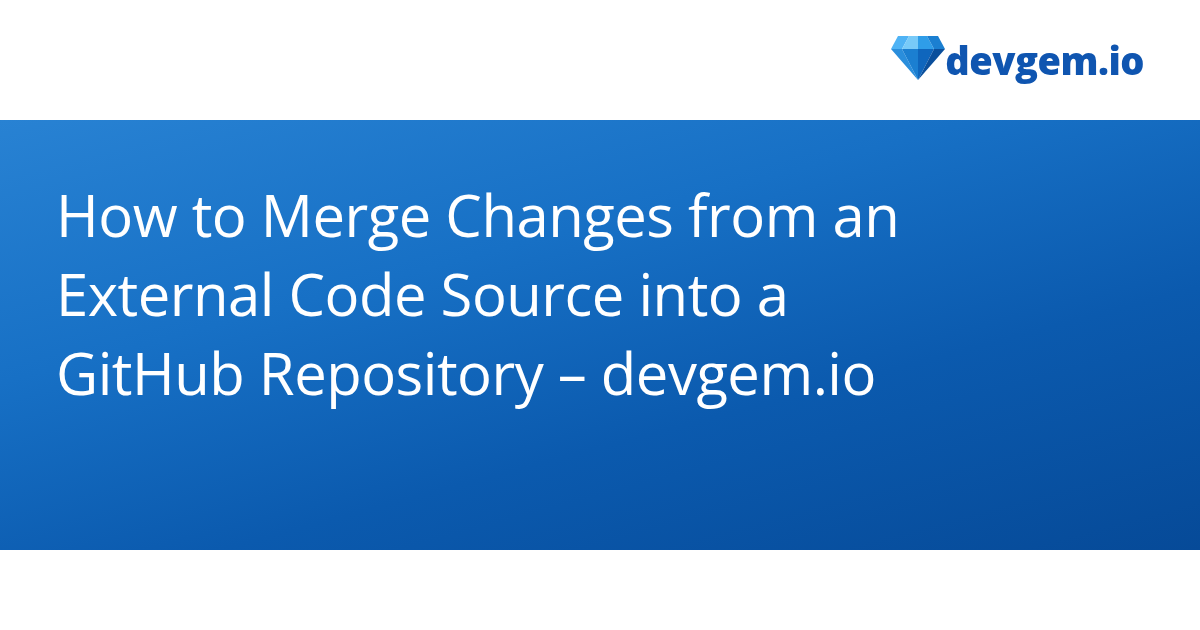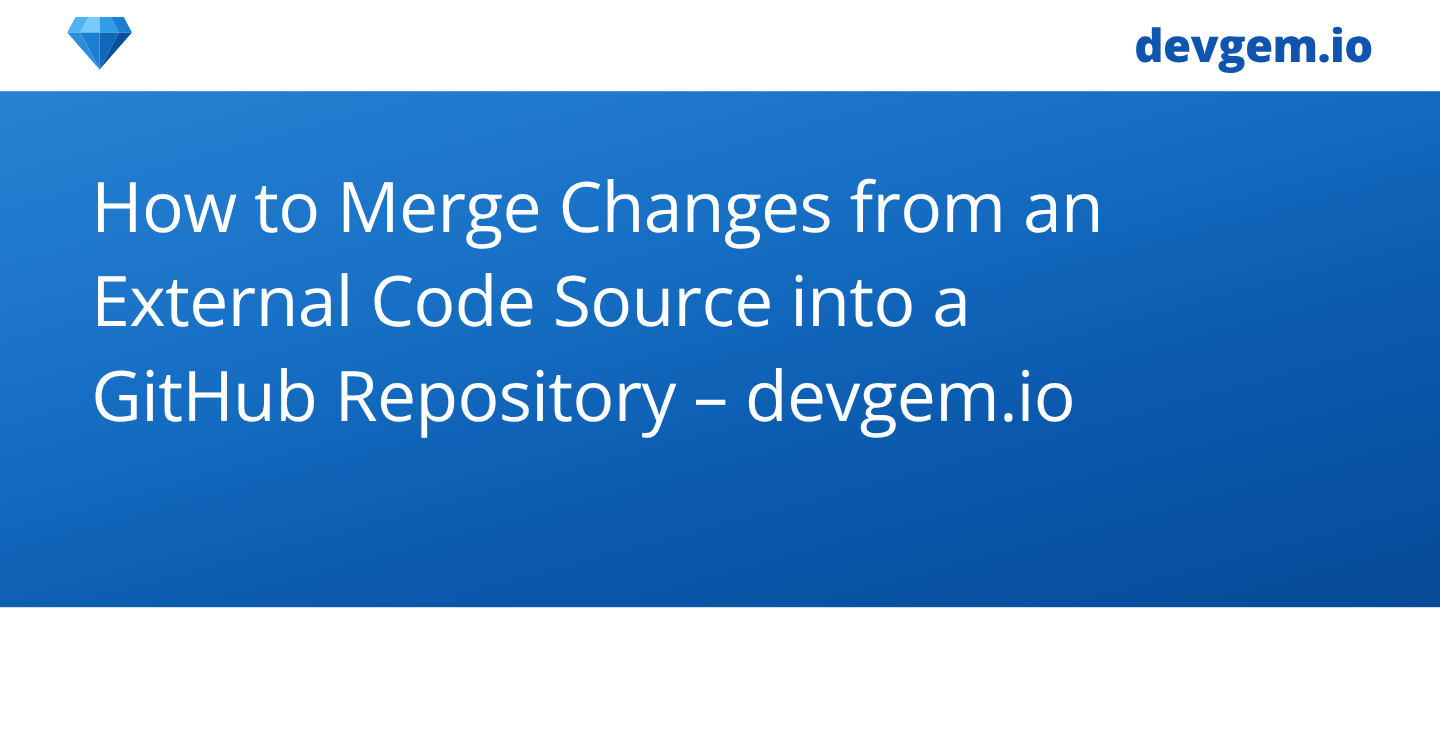--- a/index.html
+++ b/index.html
@@ -7,43 +7,43 @@
       padding: 0;
       box-sizing: border-box;
     }
     body {
       width: 1200px;
       height: 630px;
       font-family: -apple-system, BlinkMacSystemFont, "Segoe UI", "Open Sans", Helvetica, Arial, sans-serif;
       overflow: hidden;
     }
     .header {
-      height: 76px;
+      height: 120px;
       background: #ffffff;
       display: flex;
       align-items: center;
-      justify-content: space-between;
+      justify-content: flex-end;
       padding: 0 56px 0 56px;
     }
     .logo-icon {
       width: 54px;
       height: 44px;
       position: relative;
       top: -2px;
     }
     .brand-text {
       font-size: 38px;
       font-weight: 800;
       color: #0f55b0;
       letter-spacing: -0.5px;
     }
     .hero {
       height: 430px;
       background: linear-gradient(165deg, #2882d3 0%, #1770c5 35%, #0b5aae 65%, #064a98 100%);
-      padding: 56px 56px 0 76px;
+      padding: 56px 56px 0 56px;
       display: flex;
       align-items: flex-start;
     }
     .hero-title {
       color: #ffffff;
       font-size: 58px;
       font-weight: 400;
       line-height: 1.36;
       letter-spacing: -0.5px;
       max-width: 920px;

